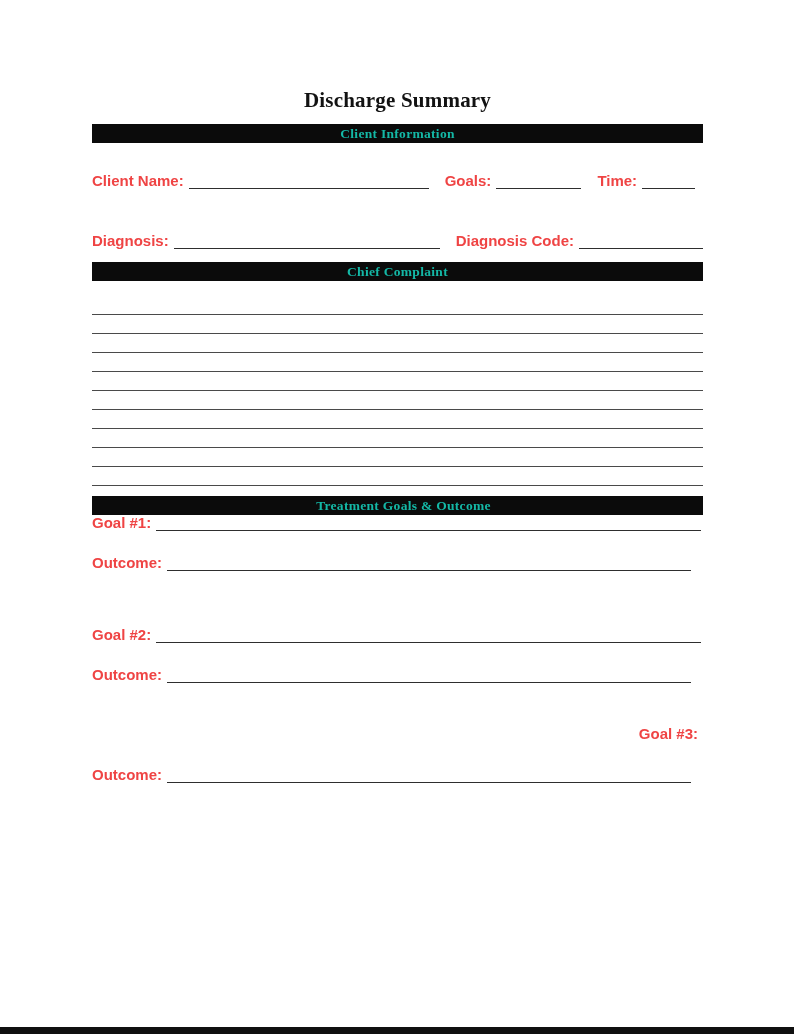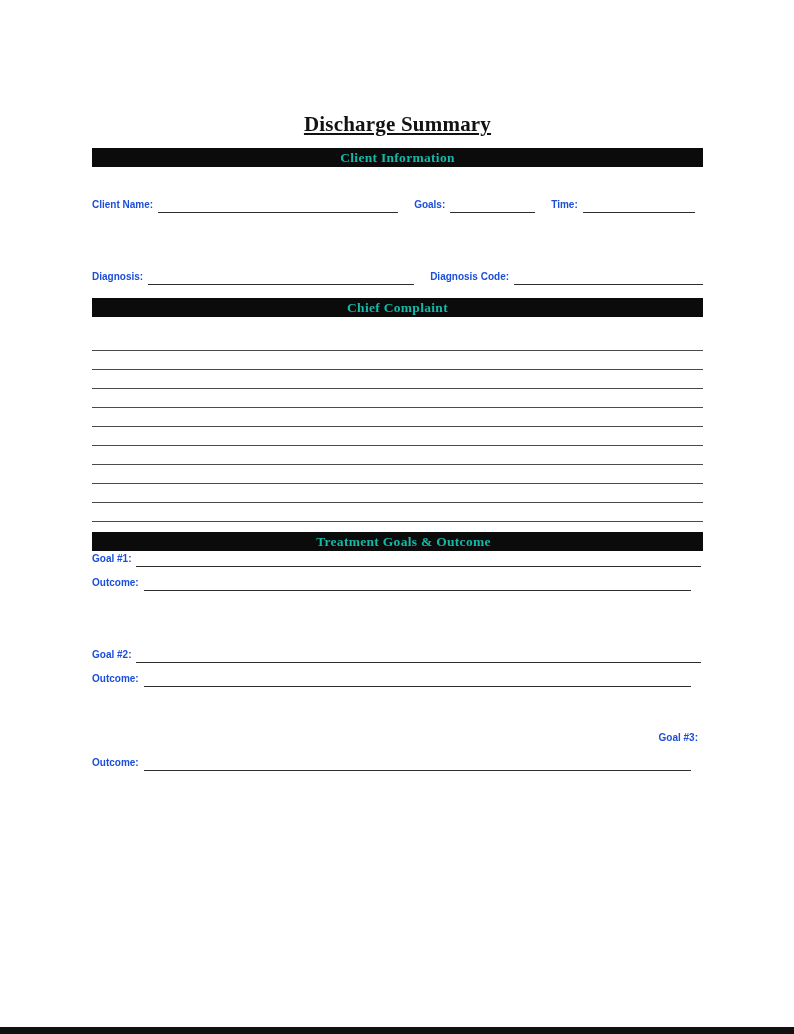--- a/index.html
+++ b/index.html
@@ -15,86 +15,85 @@
     overflow: hidden;
     font-family: "Liberation Sans", sans-serif;
   }
   .content {
     position: absolute;
     left: 92px;
     top: 0;
     width: 611px;
   }
   .doc-title {
-    margin-top: 112px;
+    margin-top: 88px;
     text-align: center;
     font-family: "Liberation Serif", serif;
     font-weight: bold;
     font-size: 21px;
     color: #121212;
     letter-spacing: 0.2px;
     line-height: 25px;
-    text-decoration: underline;
   }
   .banner {
     background: #0b0b0b;
     color: #14b8a6;
     text-align: center;
     font-family: "Liberation Serif", serif;
     font-weight: bold;
     font-size: 13.5px;
     height: 19px;
     line-height: 19px;
     letter-spacing: 0.3px;
   }
   .banner-client   { margin-top: 11px; }
   .banner-chief    { margin-top: 13px; }
   .banner-goals    { margin-top: 10px; padding-left: 12px; }
 
   .field-row {
     display: flex;
     align-items: flex-end;
-    font-size: 10px;
+    font-size: 15px;
     font-weight: bold;
-    color: #1d4ed8;
+    color: #ef4444;
     line-height: 16px;
   }
   .field-row .label {
     white-space: nowrap;
     margin-right: 5px;
   }
   .fill-line {
     border-bottom: 1.4px solid #2e2e2e;
     height: 14px;
     display: inline-block;
   }
   .gap-left { margin-left: 16px; }
 
   .row-client    { margin-top: 30px; }
-  .row-diagnosis { margin-top: 56px; }
+  .row-diagnosis { margin-top: 44px; }
   .row-symptoms  { margin-top: 48px; }
 
   .w-clientname { width: 240px; }
   .w-date       { width: 85px; }
   .w-time       { flex: 1; margin-right: 8px; }
   .w-diagnosis  { width: 266px; }
   .lbl-diagnosis { margin-right: 9px; }
   .w-diagcode   { flex: 1; }
   .w-symptoms   { flex: 1; margin-right: 5px; }
   .w-goal       { flex: 1; margin-right: 2px; }
   .w-outcome    { flex: 1; margin-right: 12px; }
 
   .blank-lines { margin-top: 15px; }
   .blank-line {
     height: 18px;
     border-bottom: 1.3px solid #4a4a4a;
   }
 
   .row-goal-1   { }
-  .row-outcome  { margin-top: 8px; }
+  .row-outcome  { margin-top: 24px; }
   .row-goal-2   { margin-top: 56px; }
   .row-goal-3   { margin-top: 43px; flex-direction: column; }
 
   .bottom-strip {
     position: absolute;
     left: 0;
     bottom: 0;
     width: 100%;
     height: 7px;
     background: #101010;

